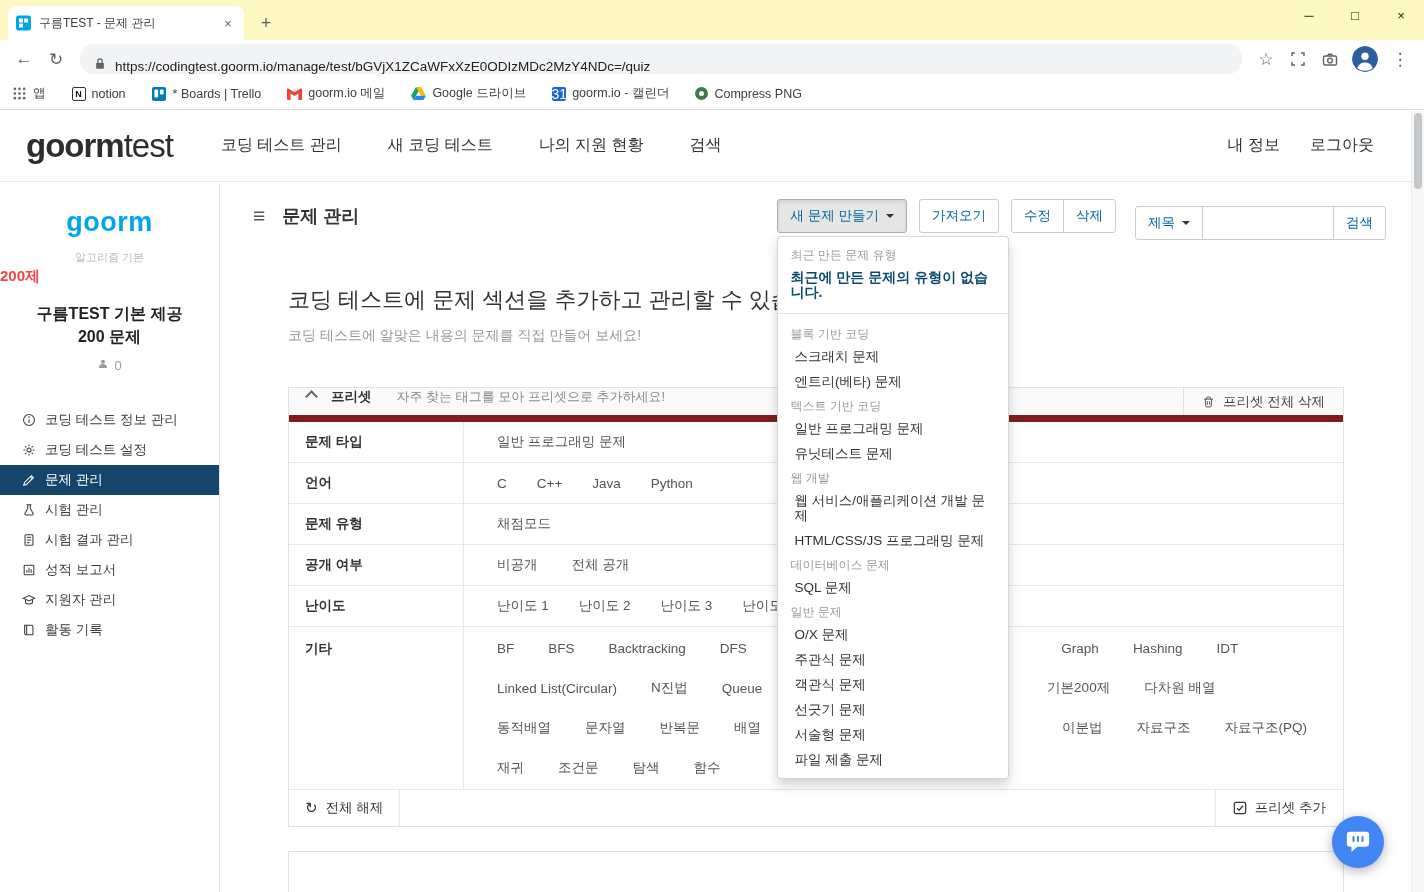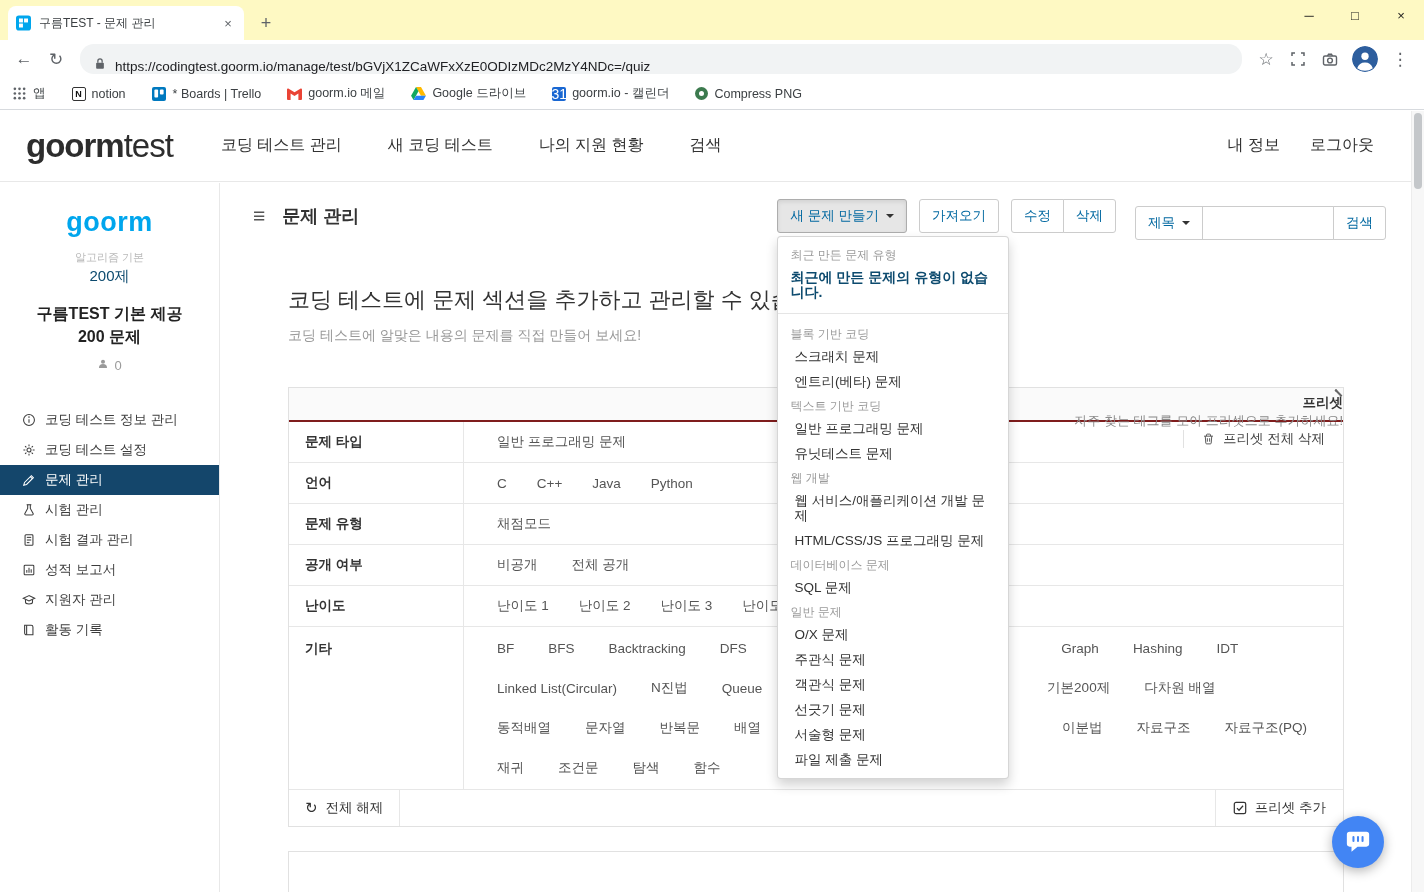--- a/index.html
+++ b/index.html
@@ -35,21 +35,21 @@
   .logo b { font-weight:700; }
   .logo span { font-weight:300; }
   .top-nav { display:flex; gap:46px; margin-left:48px; font-size:16px; color:#333; }
   .top-nav div, .hdr-right div { cursor:pointer; }
   .hdr-right { margin-left:auto; display:flex; gap:30px; font-size:16px; color:#333; padding-right:24px; }
 
   
   .sidebar { position:absolute; left:0; top:111px; margin-top:72px; width:220px; bottom:0; background:#fff; border-right:1px solid #e8e8e8; }
   .sb-logo { text-align:center; margin-top:24px; font-size:27px; font-weight:bold; color:#00a6ed; letter-spacing:.5px; }
   .sb-badge { text-align:center; margin-top:12px; font-size:11px; color:#b9b9b9; }
-  .sb-count { text-align:center; margin-top:2px; font-size:15px; font-weight:normal; color:#0c4a6e; }
+  .sb-count { text-align:left; margin-top:2px; font-size:15px; font-weight:bold; color:#ef4444; }
   .sb-title { text-align:center; margin:16px 28px 0; font-size:16px; font-weight:bold; line-height:1.45; color:#222; }
   .sb-people { margin-top:10px; display:flex; align-items:center; justify-content:center; gap:5px; color:#9a9a9a; font-size:13px; }
   .sb-menu { list-style:none; margin-top:32px; }
   .sb-menu li { height:30px; display:flex; align-items:center; gap:9px; padding-left:22px; font-size:13.5px; color:#3c3c3c; cursor:pointer; }
   .sb-menu li svg { flex:0 0 auto; }
   .sb-menu li.active { background:#14466b; color:#fff; }
 
   
   .main { position:absolute; left:221px; top:183px; right:0; bottom:0; background:#fff; overflow:visible; }
   .main-head { height:34px; margin:16px 38px 0 32px; display:flex; align-items:center; }
@@ -71,21 +71,21 @@
   .dropdown { position:absolute; top:37px; left:0; width:232px; background:#fff; border:1px solid rgba(0,0,0,.16); border-radius:4px; box-shadow:0 6px 12px rgba(0,0,0,.18); padding:6px 0; z-index:60; }
   .t-header { padding:5px 12px 3px; font-size:12px; color:#9a9a9a; line-height:14px; }
   .t-empty  { padding:5px 12px; font-size:14px; font-weight:bold; color:#0c4a6e; line-height:15px; }
   .t-item   { padding:5px 16px; font-size:13.5px; color:#333; line-height:15px; cursor:pointer; }
   .t-divider { height:1px; background:#e5e5e5; margin:8px 0; }
 
   .lead { margin:52px 80px 0 67px; font-size:22px; color:#333; }
   .sub  { margin:12px 80px 0 67px; font-size:14px; color:#999; }
 
   .preset { margin:42px 80px 0 67px; border:1px solid #e1e1e1; }
-  .p-head { height:34px; background:#fafafa; border-bottom:2px solid #7f1d1d; display:flex; align-items:flex-end;flex-direction:column; }
+  .p-head { height:34px; background:#fafafa; border-bottom:7px solid #7f1d1d; display:flex; align-items:flex-start; }
   .chev-up { width:9px; height:9px; border-top:2px solid #666; border-left:2px solid #666; transform:rotate(45deg); margin:4px 0 0 18px; cursor:pointer; }
   .p-title { margin-left:15px; font-size:13.5px; font-weight:bold; color:#333; }
   .p-hint { margin-left:25px; font-size:13px; color:#8a8a8a; }
   .p-delall { margin-left:auto; height:100%; border-left:1px solid #e1e1e1; display:flex; align-items:center; gap:8px; padding:0 18px; font-size:13.5px; color:#444; cursor:pointer; }
   .prow { display:flex; border-bottom:1px solid #e7e7e7; min-height:41px; }
   .plabel { width:175px; flex:0 0 175px; border-right:1px solid #e7e7e7; display:flex; align-items:center; padding-left:16px; font-size:13.5px; font-weight:bold; color:#333; }
   .pvalue { flex:1; display:flex; align-items:center; padding-left:33px; font-size:13.5px; color:#555; gap:34px; }
   .gap30 { gap:30px; }
   .tag { cursor:pointer; white-space:nowrap; }
   .prow.etc .plabel { align-items:flex-start; padding-top:13px; }

